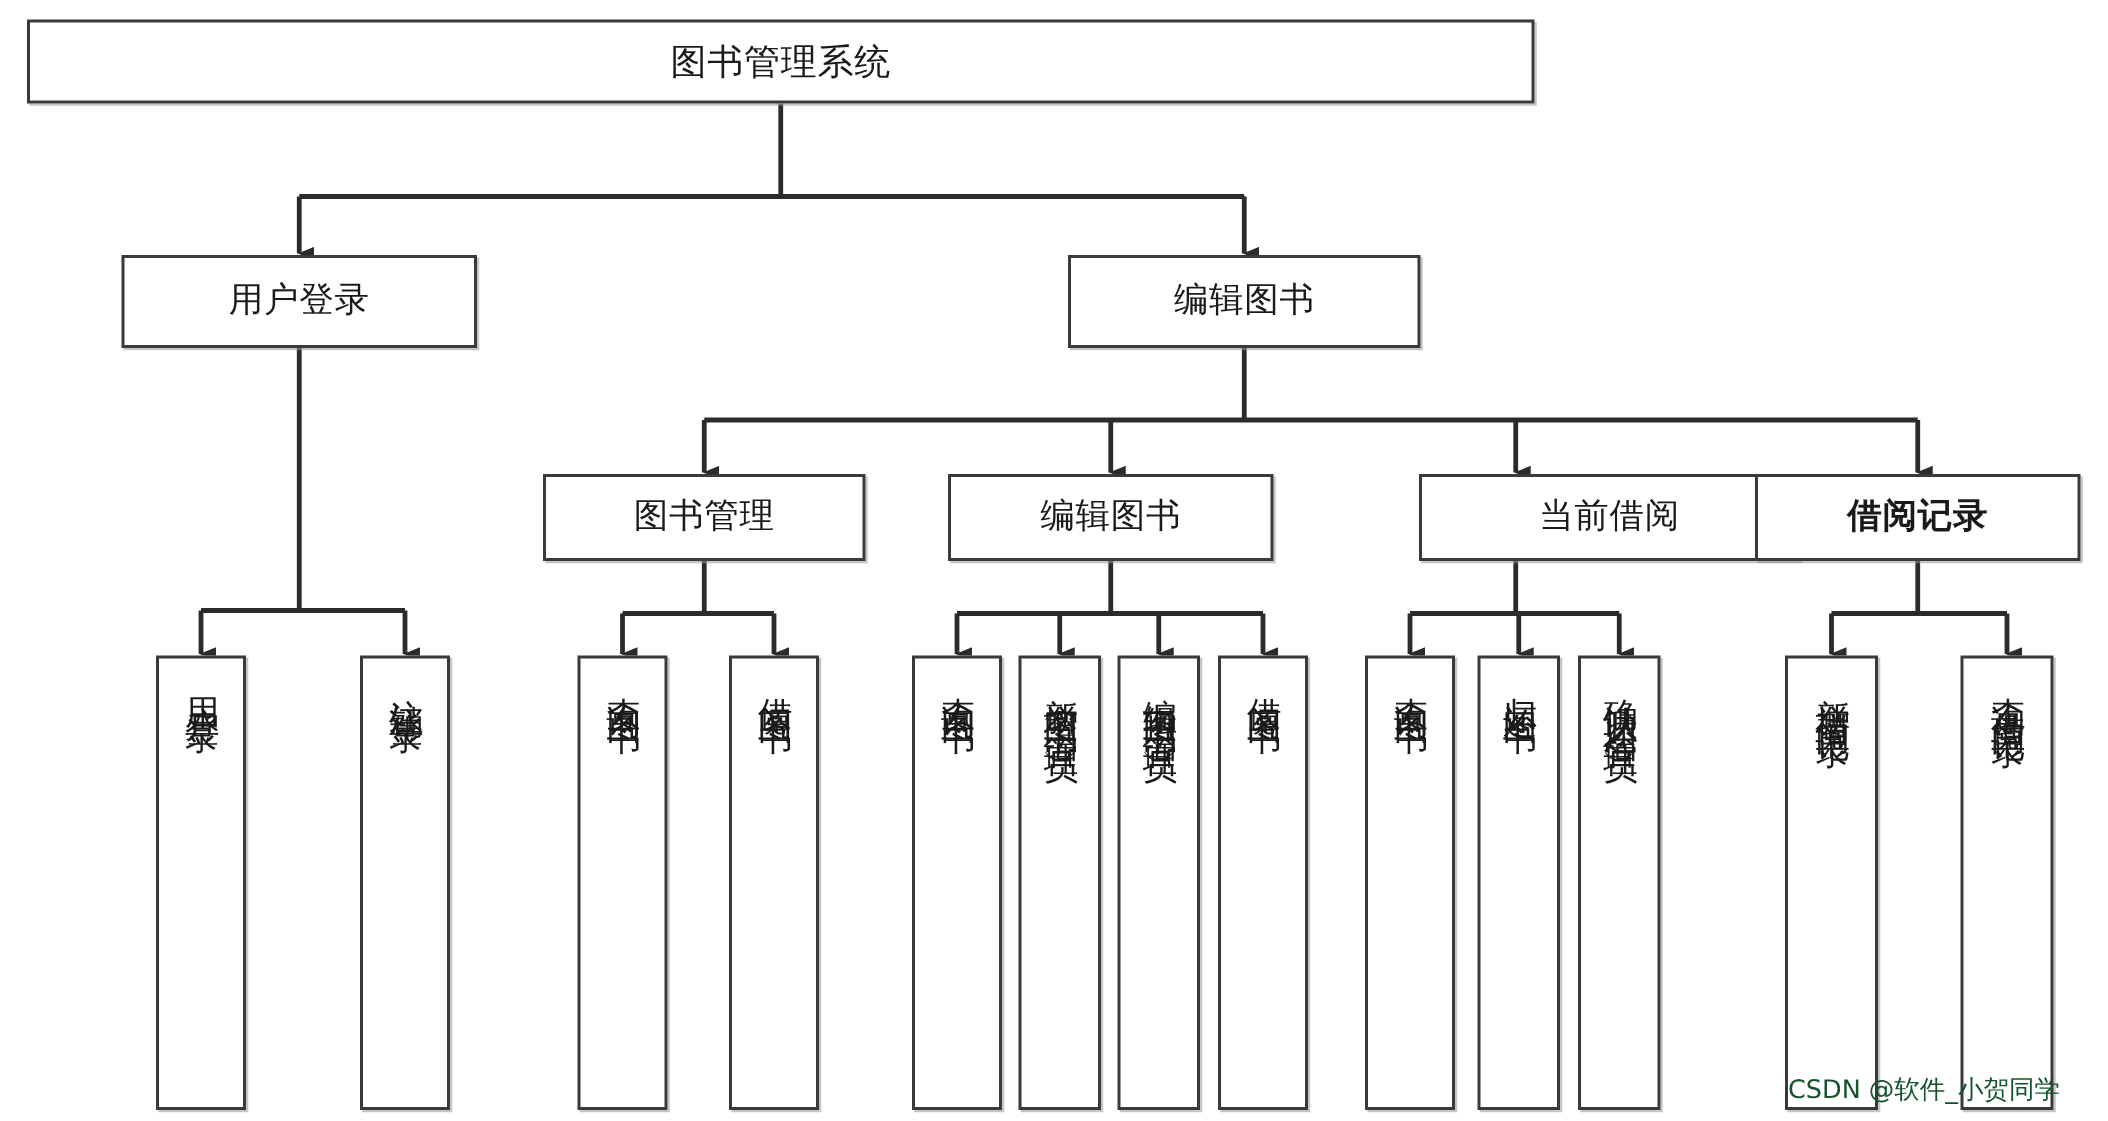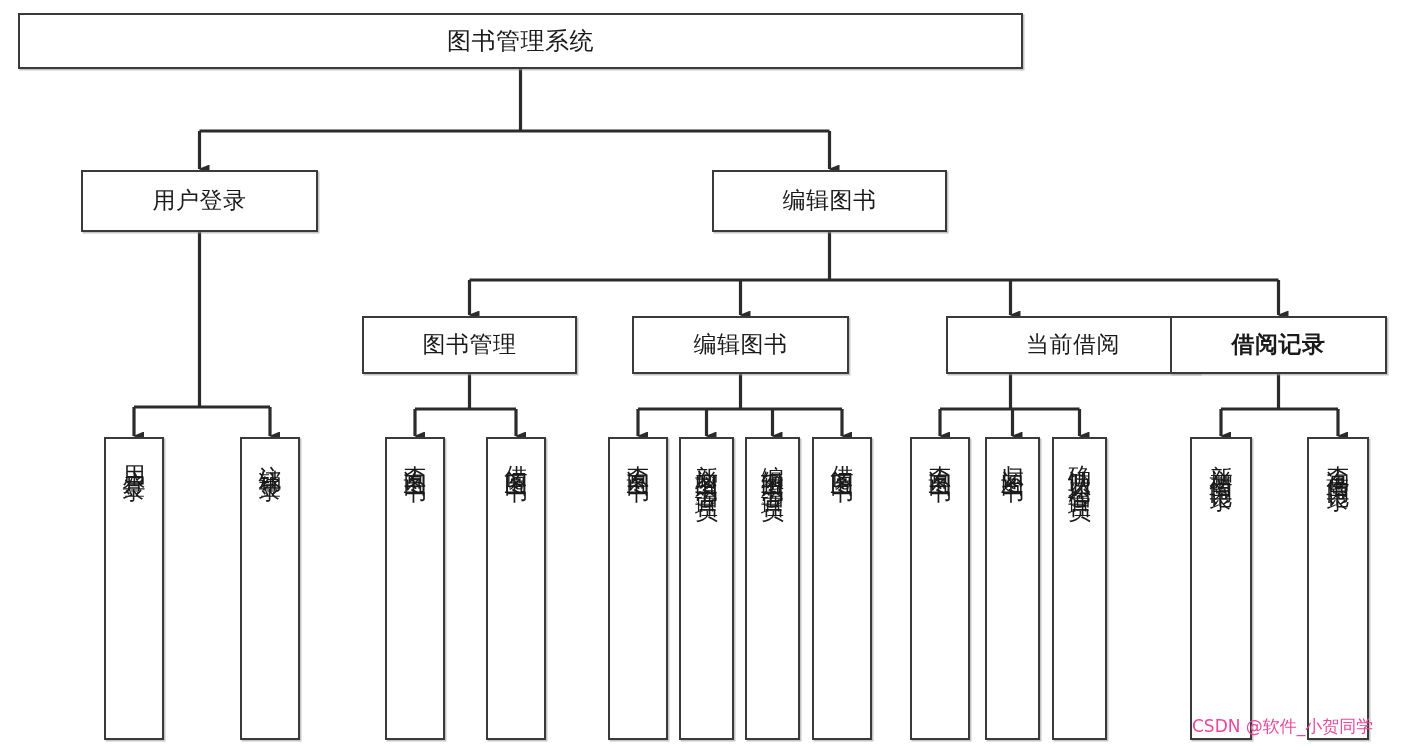--- a/index.html
+++ b/index.html
@@ -54,21 +54,21 @@
     writing-mode: vertical-rl;
     text-orientation: upright;
     font-size: 23px;
     line-height: 1.25;
     letter-spacing: 5px;
     white-space: nowrap;
   }
   .node.root .node-label { font-size: 24px; }
   .watermark {
     position: absolute;
-    color: #ec4899;
+    color: #14532d;
     font-size: 17px;
     white-space: nowrap;
     pointer-events: none;
     font-family: "DejaVu Sans", "Liberation Sans", sans-serif;
   }
 </style>
 </head>
 <body>
 
 <div id="diagram-root">

